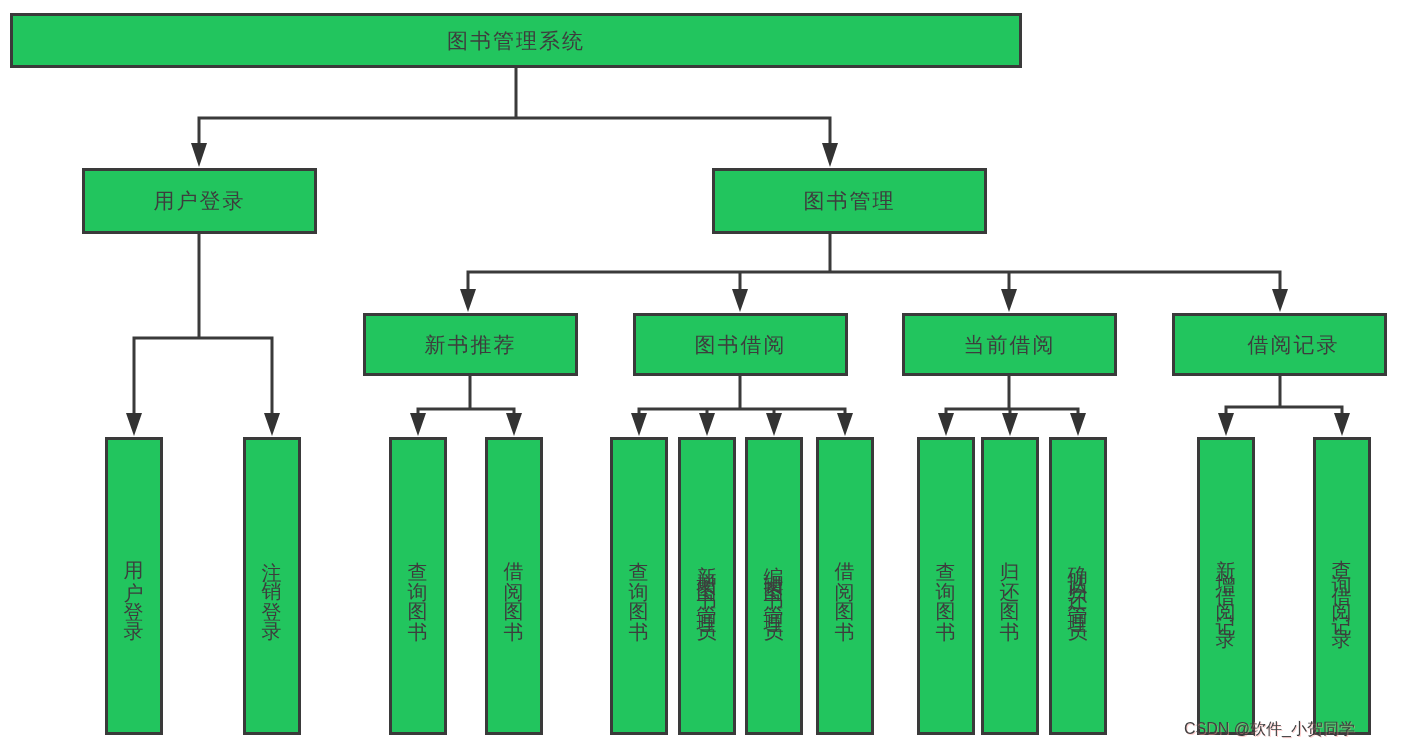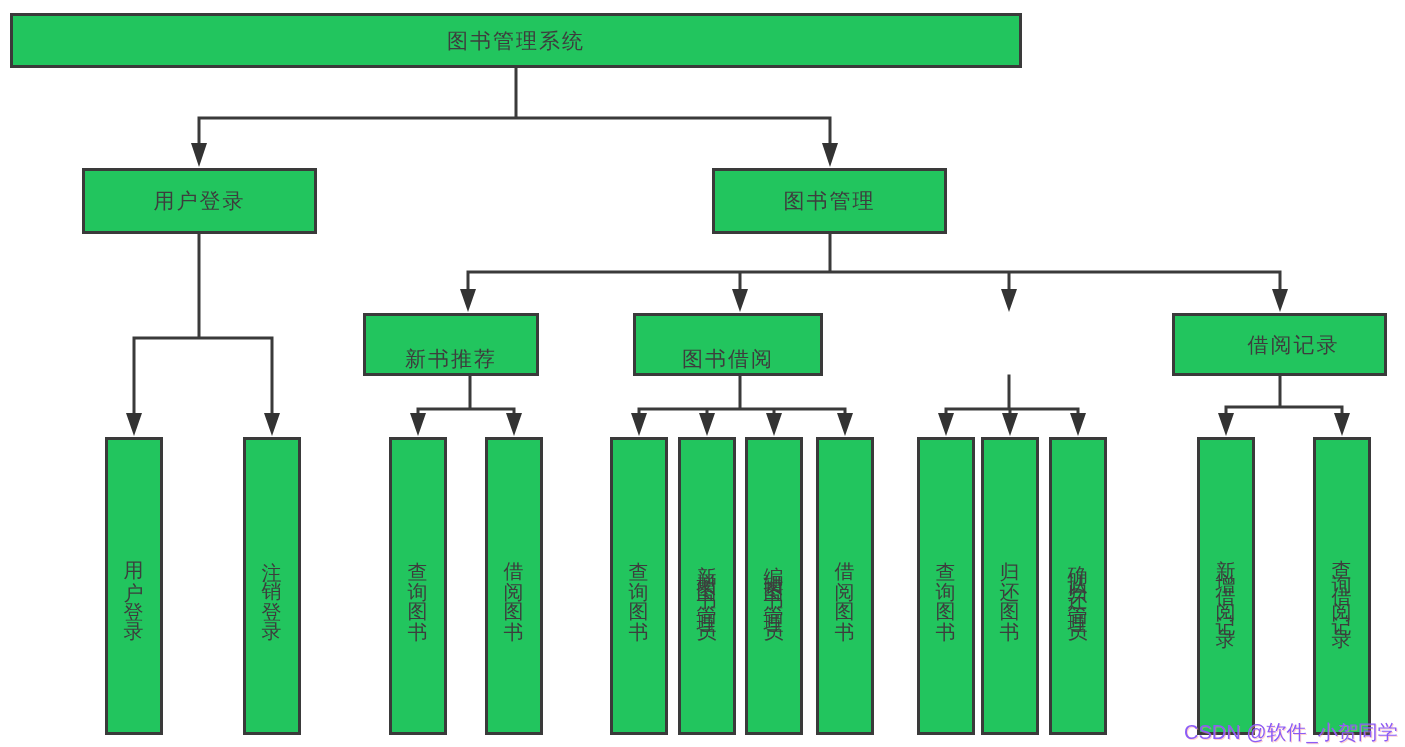--- a/index.html
+++ b/index.html
@@ -15,22 +15,22 @@
   .hnode{font-size:21px;letter-spacing:2px;white-space:nowrap;}
   .vnode{width:58px;top:437px;height:298px;}
   .vtext{
     writing-mode:vertical-rl;text-orientation:mixed;
     font-size:20px;line-height:1;white-space:nowrap;
   }
   .ls4{letter-spacing:20px;}
   .ls6{letter-spacing:14px;}
   .ls9{letter-spacing:8px;}
   #watermark{
-    position:absolute;left:1184px;top:719px;z-index:2;font-size:20px;white-space:nowrap;
-    color:#8b5cf6;text-shadow:1px 1px 0 rgba(255,150,150,.45);pointer-events:none;
+    position:absolute;left:1184px;top:719px;z-index:2;font-size:16px;white-space:nowrap;
+    color:#404040;text-shadow:1px 1px 0 rgba(255,150,150,.45);pointer-events:none;
   }
 </style>
 </head>
 <body>
 
 <div id="stage">
 
   <svg id="wires" width="1405" height="747" viewBox="0 0 1405 747" fill="none" stroke="#3a3a3a" stroke-width="3" stroke-linecap="square">
 
     <path d="M516 68 V118 M199 118 H830 M199 118 V146 M830 118 V146"></path>
@@ -67,29 +67,32 @@
     </g>
   </svg>
 
   <div class="node hnode" style="left:10px;top:13px;width:1012px;height:55px;">
     <span>图书管理系统</span>
   </div>
 
   <div class="node hnode" style="left:82px;top:168px;width:235px;height:66px;">
     <span>用户登录</span>
   </div>
-  <div class="node hnode" style="left:712px;top:168px;width:235px;height:66px;">
+  <div class="node hnode" style="left:712px;top:168px;width:275px;height:66px;">
     <span>图书管理</span>
   </div>
 
-  <div class="node hnode" style="left:363px;top:313px;width:176px;height:63px;align-items:flex-end;">
+  <div class="node hnode" style="left:363px;top:313px;width:215px;height:63px;">
     <span>新书推荐</span>
   </div>
-  <div class="node hnode" style="left:633px;top:313px;width:190px;height:63px;align-items:flex-end;">
+  <div class="node hnode" style="left:633px;top:313px;width:215px;height:63px;">
     <span>图书借阅</span>
+  </div>
+  <div class="node hnode" style="left:902px;top:313px;width:215px;height:63px;">
+    <span>当前借阅</span>
   </div>
   <div class="node hnode" style="left:1172px;top:313px;width:215px;height:63px;padding-left:28px;">
     <span>借阅记录</span>
   </div>
 
   <div class="node vnode" style="left:105px;">
     <span class="vtext ls4">用户登录</span>
   </div>
   <div class="node vnode" style="left:243px;">
     <span class="vtext ls4">注销登录</span>

